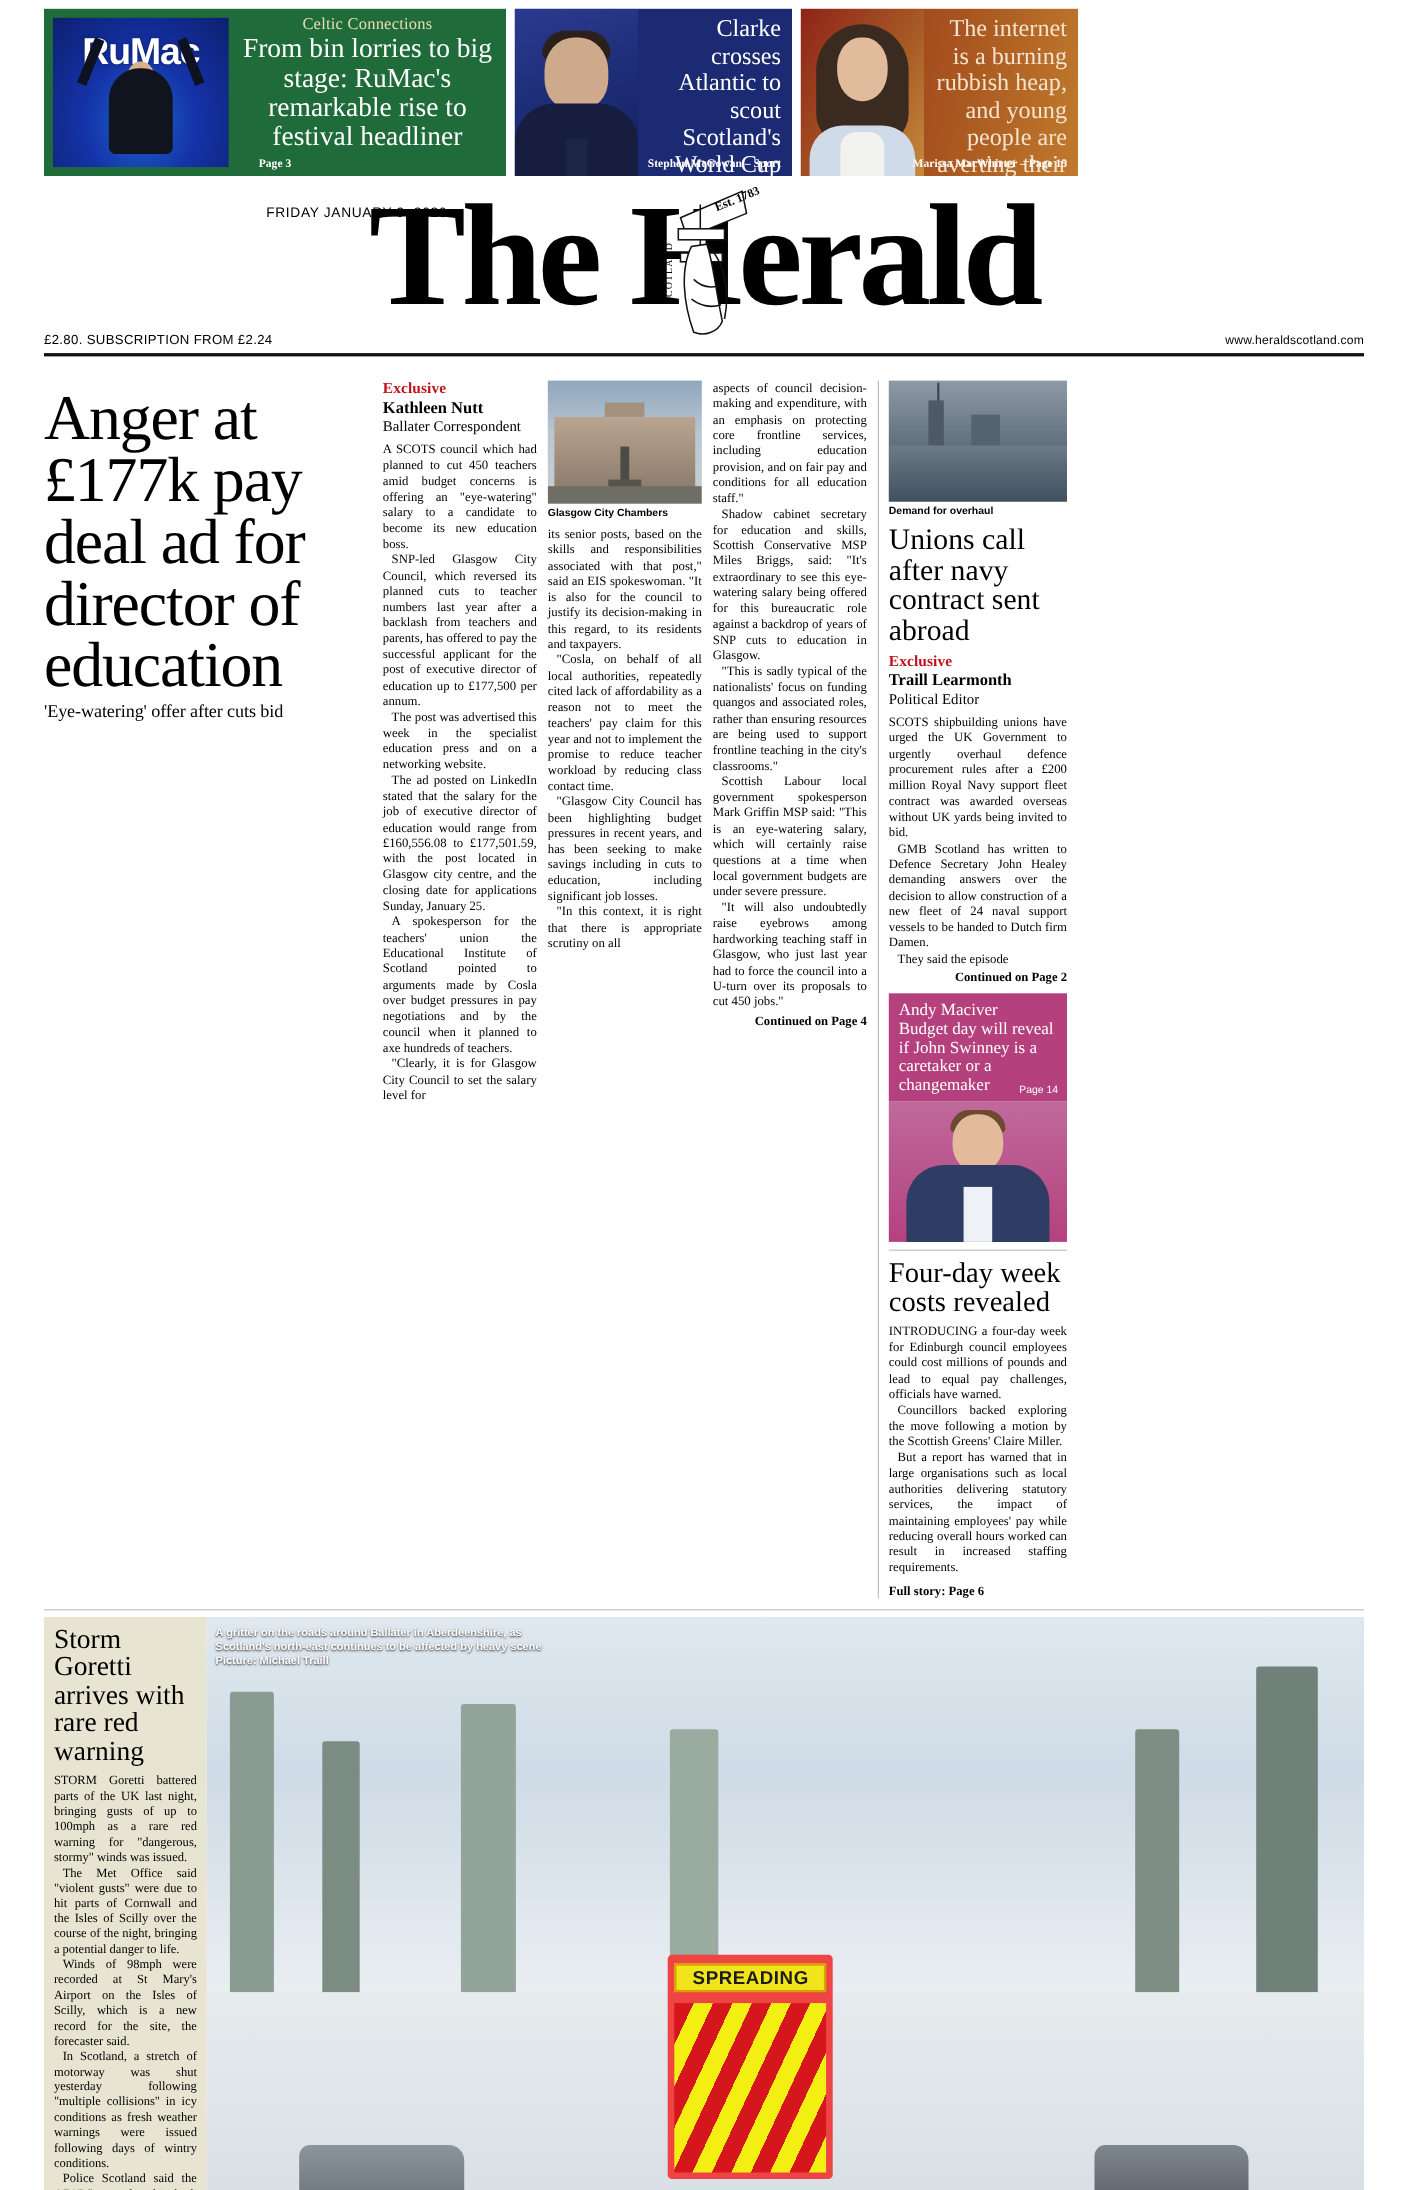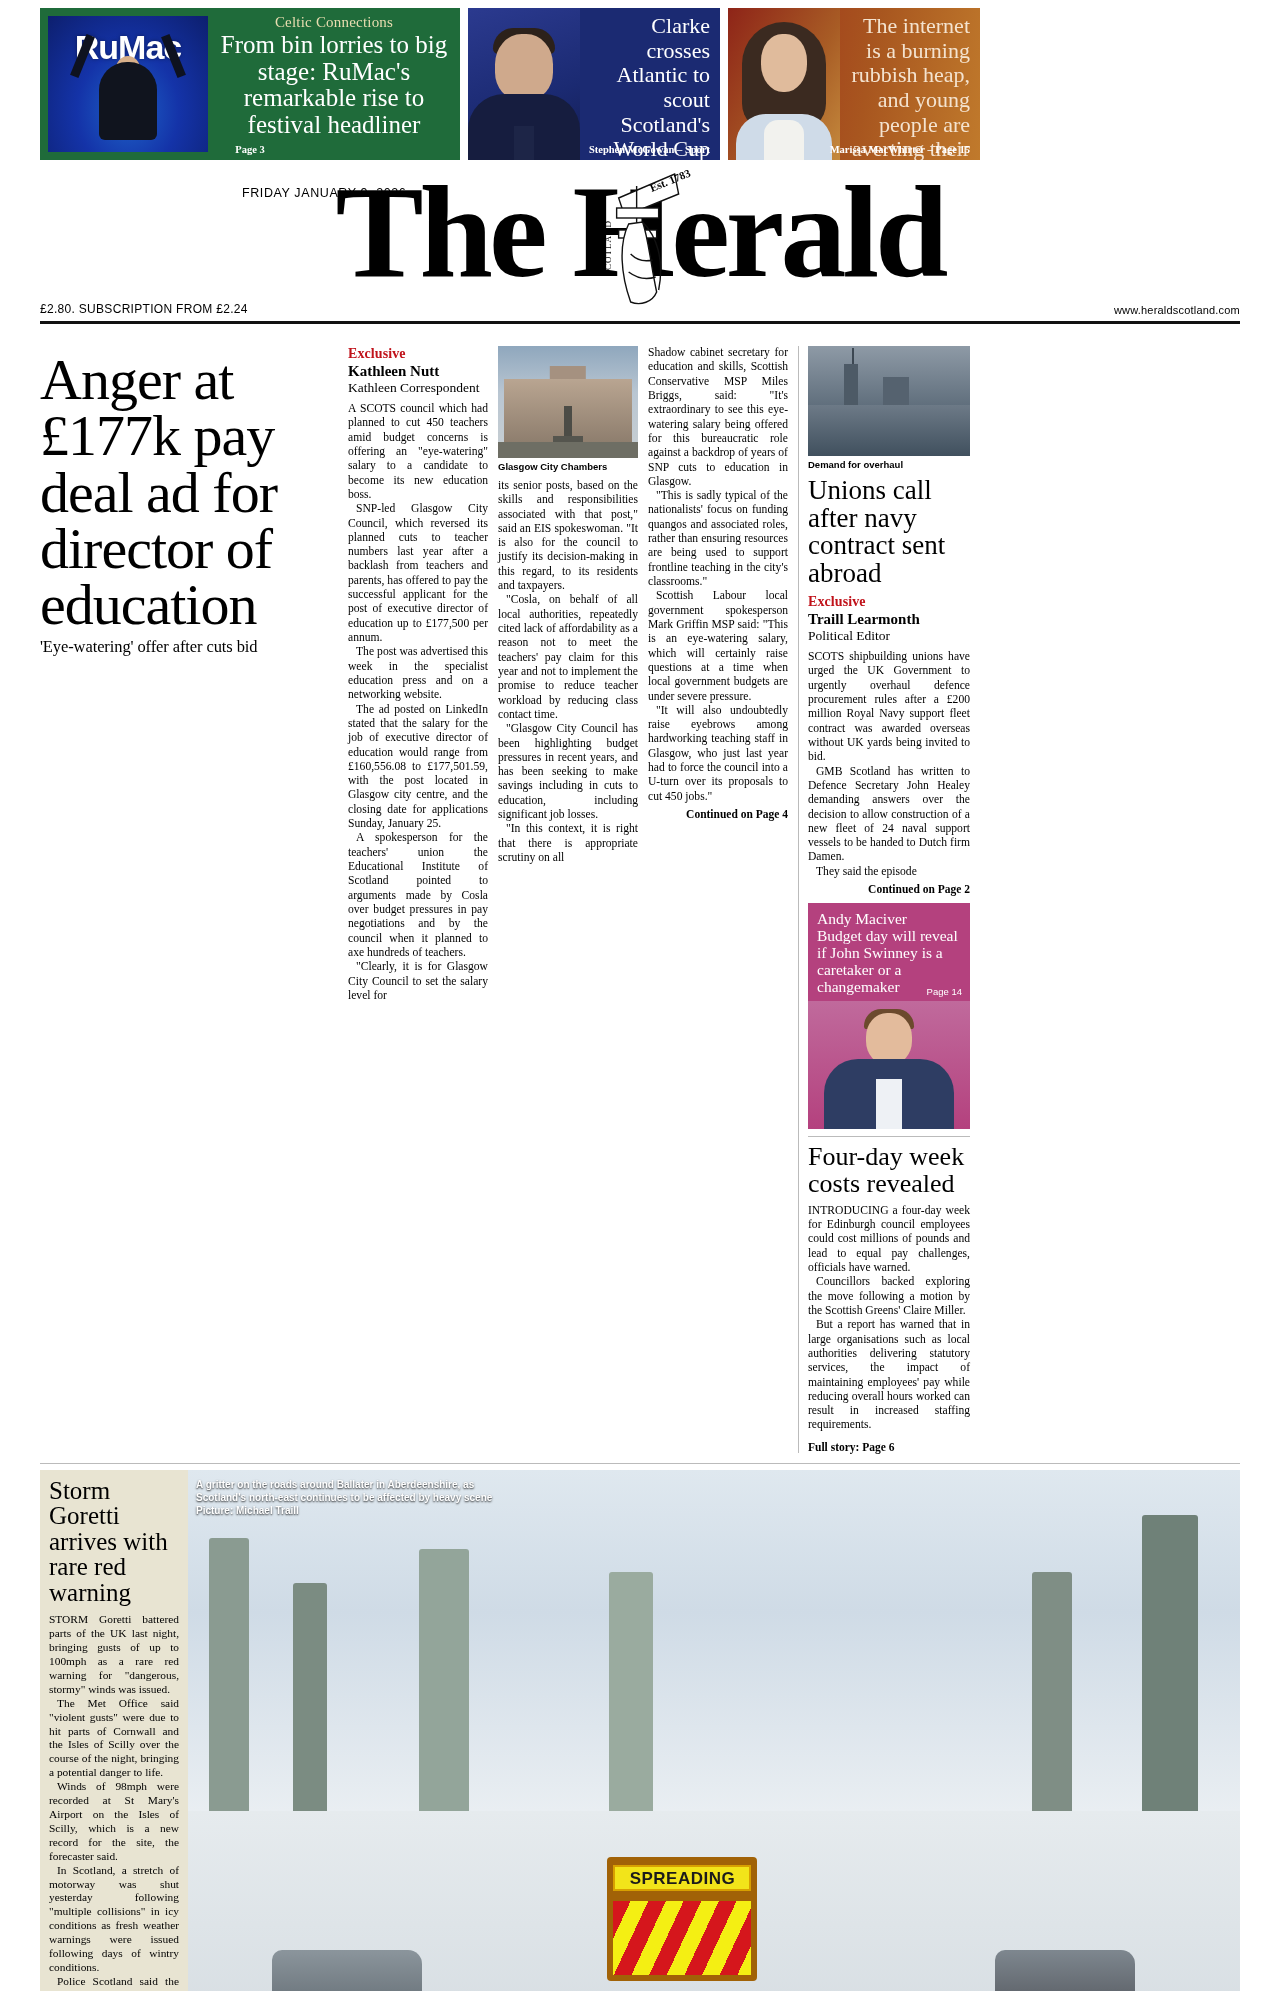--- a/index.html
+++ b/index.html
@@ -277,21 +277,21 @@
     color: #fff; line-height: 1.3; text-shadow: 0 1px 2px rgba(0,0,0,.85);
   }
   .snowbg { position: absolute; inset: 0;
     background: linear-gradient(#dfe8ef 0%, #cfdbe6 25%, #e9eef2 60%, #eef2f5 100%); }
   .trees { position: absolute; inset: 0; }
   .tree { position: absolute; bottom: 36%; background: #7f8e85; border-radius: 3px; }
   .road { position: absolute; left: 0; right: 0; bottom: 0; height: 40%;
      background: linear-gradient(#e6ebee, #d6dde2); }
   .gritter {
     position: absolute; left: 47%; transform: translateX(-50%); bottom: 10%;
-    width: 150px; height: 124px; background: #a16207; border-radius: 4px; padding-left: 26px;
+    width: 150px; height: 204px; background: #ef4444; border-radius: 4px; padding-left: 26px;
   }
   .gritter .sign {
     position: absolute; left: 6px; right: 6px; top: 8px; height: 26px;
     background: #f2e41a; border: 2px solid #d8a000;
     font-family: "Liberation Sans", sans-serif; font-weight: bold; font-size: 17px;
     color: #1b1b1b; text-align: center; line-height: 24px; letter-spacing: .5px;
   }
   .gritter .chev {
     position: absolute; left: 6px; right: 6px; top: 44px; bottom: 6px;
     background: repeating-linear-gradient(115deg,#d5161c 0 16px,#f4ef13 16px 32px);
@@ -390,21 +390,21 @@
   <div class="main-grid">
 
     <div class="col-lead">
       <div class="lead-head">Anger at £177k pay deal ad for director of education</div>
       <div class="lead-sub">'Eye-watering' offer after cuts bid</div>
     </div>
 
     <div class="col-a body-col">
       <div class="exclusive">Exclusive</div>
       <div class="byline-name">Kathleen Nutt</div>
-      <div class="byline-role">Kathleen Correspondent</div>
+      <div class="byline-role">Ballater Correspondent</div>
       <p>A SCOTS council which had planned to cut 450 teachers amid budget concerns is offering an "eye-watering" salary to a candidate to become its new education boss.</p>
       <p>SNP-led Glasgow City Council, which reversed its planned cuts to teacher numbers last year after a backlash from teachers and parents, has offered to pay the successful applicant for the post of executive director of education up to £177,500 per annum.</p>
       <p>The post was advertised this week in the specialist education press and on a networking website.</p>
       <p>The ad posted on LinkedIn stated that the salary for the job of executive director of education would range from £160,556.08 to £177,501.59, with the post located in Glasgow city centre, and the closing date for applications Sunday, January 25.</p>
       <p>A spokesperson for the teachers' union the Educational Institute of Scotland pointed to arguments made by Cosla over budget pressures in pay negotiations and by the council when it planned to axe hundreds of teachers.</p>
       <p>"Clearly, it is for Glasgow City Council to set the salary level for</p>
     </div>
 
     <div class="col-b body-col">
       <div class="photo-box">
@@ -417,20 +417,21 @@
         </div>
         <div class="caption">Glasgow City Chambers</div>
       </div>
       <p style="margin-top:6px">its senior posts, based on the skills and responsibilities associated with that post," said an EIS spokeswoman. "It is also for the council to justify its decision-making in this regard, to its residents and taxpayers.</p>
       <p>"Cosla, on behalf of all local authorities, repeatedly cited lack of affordability as a reason not to meet the teachers' pay claim for this year and not to implement the promise to reduce teacher workload by reducing class contact time.</p>
       <p>"Glasgow City Council has been highlighting budget pressures in recent years, and has been seeking to make savings including in cuts to education, including significant job losses.</p>
       <p>"In this context, it is right that there is appropriate scrutiny on all</p>
     </div>
 
     <div class="col-c body-col">
+      <p>aspects of council decision-making and expenditure, with an emphasis on protecting core frontline services, including education provision, and on fair pay and conditions for all education staff."</p>
       <p>Shadow cabinet secretary for education and skills, Scottish Conservative MSP Miles Briggs, said: "It's extraordinary to see this eye-watering salary being offered for this bureaucratic role against a backdrop of years of SNP cuts to education in Glasgow.</p>
       <p>"This is sadly typical of the nationalists' focus on funding quangos and associated roles, rather than ensuring resources are being used to support frontline teaching in the city's classrooms."</p>
       <p>Scottish Labour local government spokesperson Mark Griffin MSP said: "This is an eye-watering salary, which will certainly raise questions at a time when local government budgets are under severe pressure.</p>
       <p>"It will also undoubtedly raise eyebrows among hardworking teaching staff in Glasgow, who just last year had to force the council into a U-turn over its proposals to cut 450 jobs."</p>
       <div class="contin">Continued on Page 4</div>
     </div>
 
     <div class="col-right">
       <div class="photo-frame ph-navy" style="height:110px">
         <div class="ant"></div>

